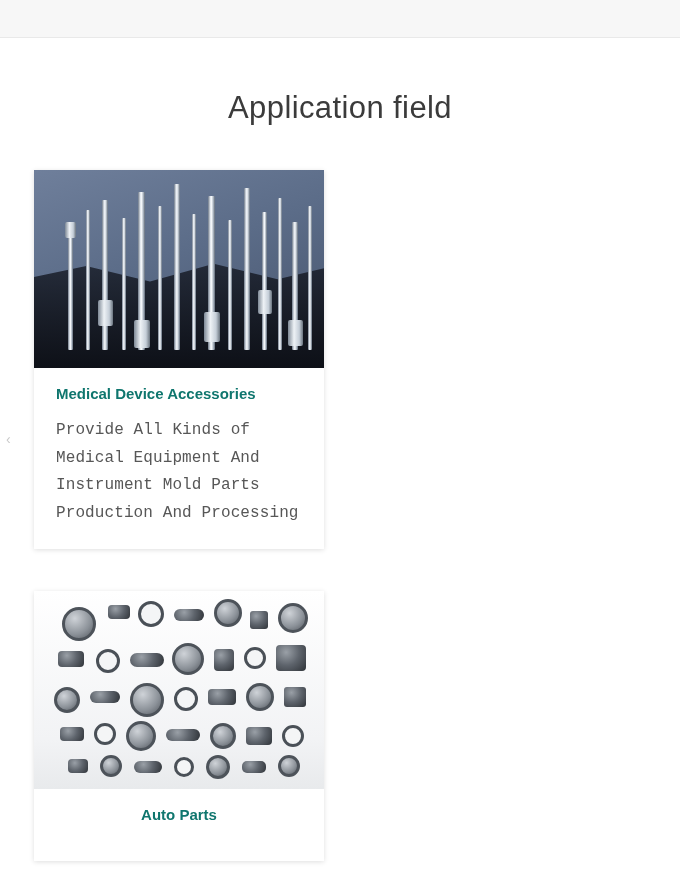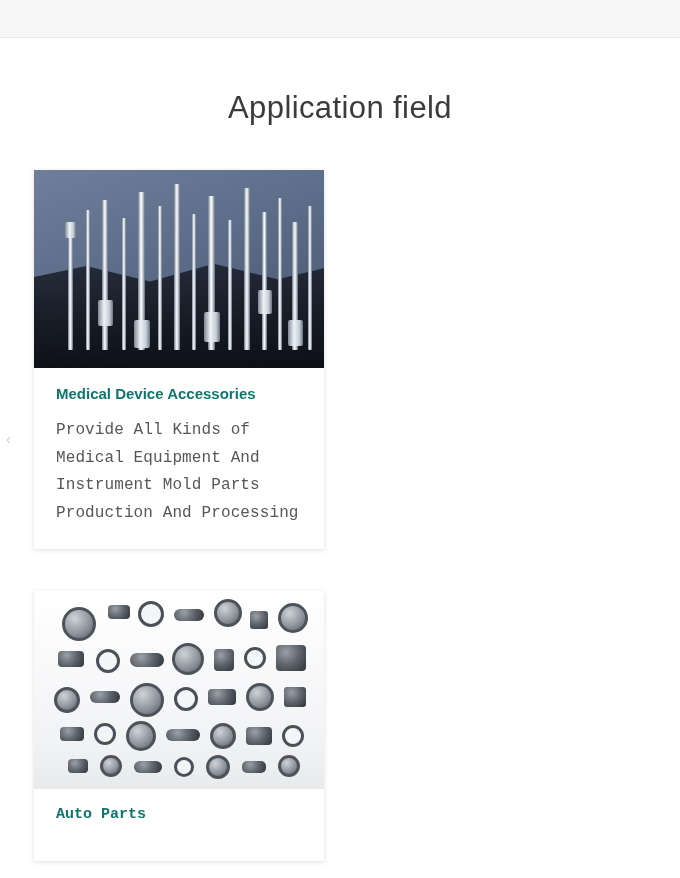--- a/index.html
+++ b/index.html
@@ -66,21 +66,21 @@
   }
 
   .card-title {
     font-size: 15px;
     font-weight: 600;
     color: #0f766e;
     line-height: 1.35;
     margin-bottom: 13px;
   }
 
-  .card-title.center { text-align: left; font-family: Liberation Mono, monospace; }
+  .card-title.center { text-align: center; }
 
   .card-desc {
     font-family: "Liberation Mono", monospace;
     font-size: 16px;
     line-height: 1.72;
     color: #575757;
     letter-spacing: 0.1px;
   }
 
   .card-desc.indent { padding-left: 18px; }

